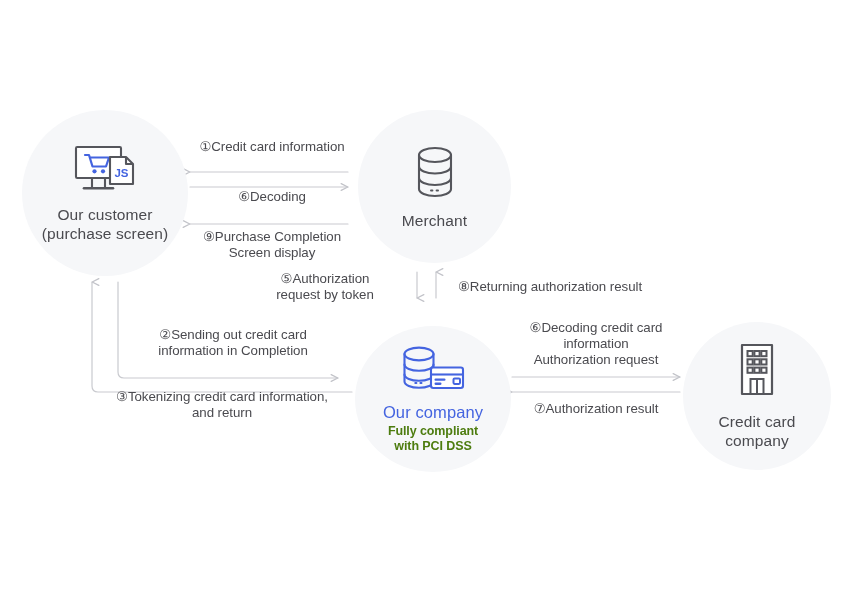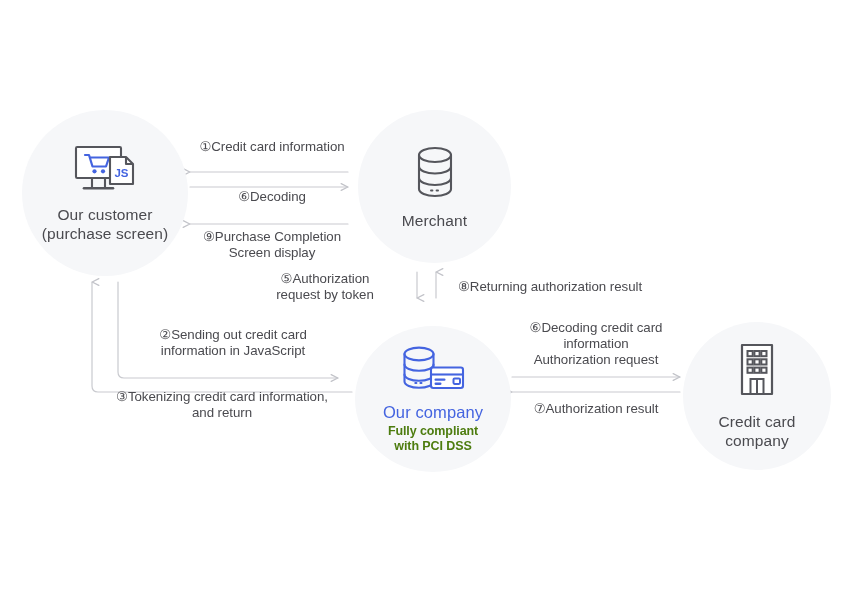--- a/index.html
+++ b/index.html
@@ -201,21 +201,21 @@
   </div>
 
   <div class="edge-label" style="left:186px; top:139px; width:172px;">①Credit card information</div>
 
   <div class="edge-label" style="left:186px; top:189px; width:172px;">⑥Decoding</div>
 
   <div class="edge-label" style="left:182px; top:229px; width:180px;">⑨Purchase Completion
 Screen display</div>
 
   <div class="edge-label" style="left:124px; top:327px; width:218px;">②Sending out credit card
-information in JavaScript</div>
+information in Completion</div>
 
   <div class="edge-label" style="left:72px; top:389px; width:300px;">③Tokenizing credit card information,
 and return</div>
 
   <div class="edge-label right-al" style="left:240px; top:271px; width:170px;">⑤Authorization
 request by token</div>
 
   <div class="edge-label left-al" style="left:458px; top:279px; width:230px;">⑧Returning authorization result</div>
 
   <div class="edge-label" style="left:505px; top:320px; width:182px;">⑥Decoding credit card

